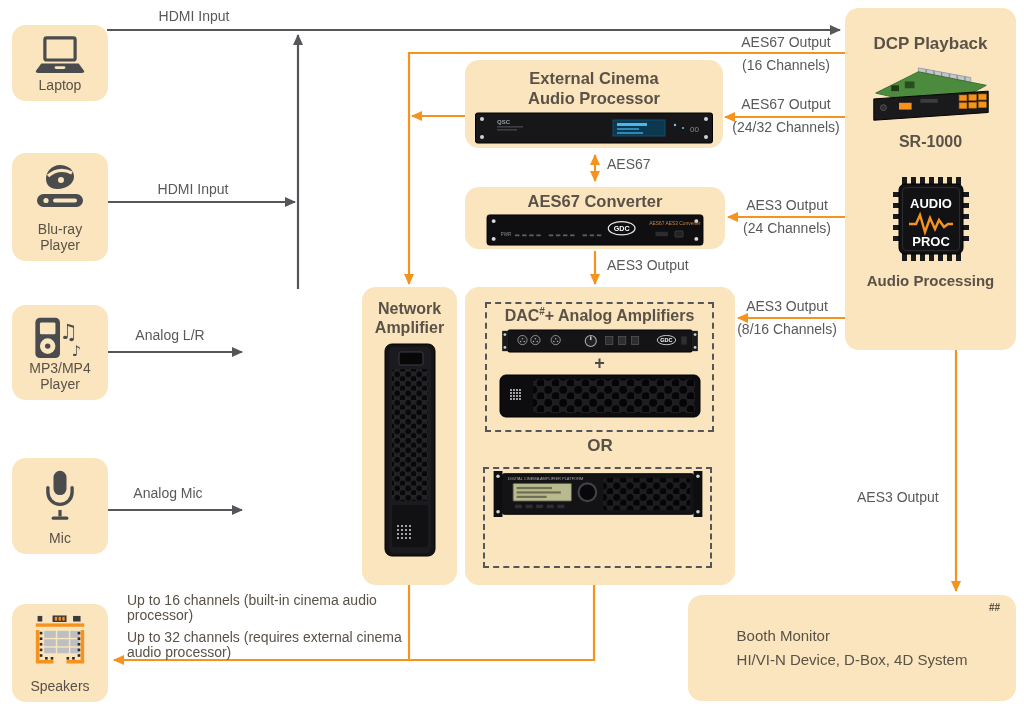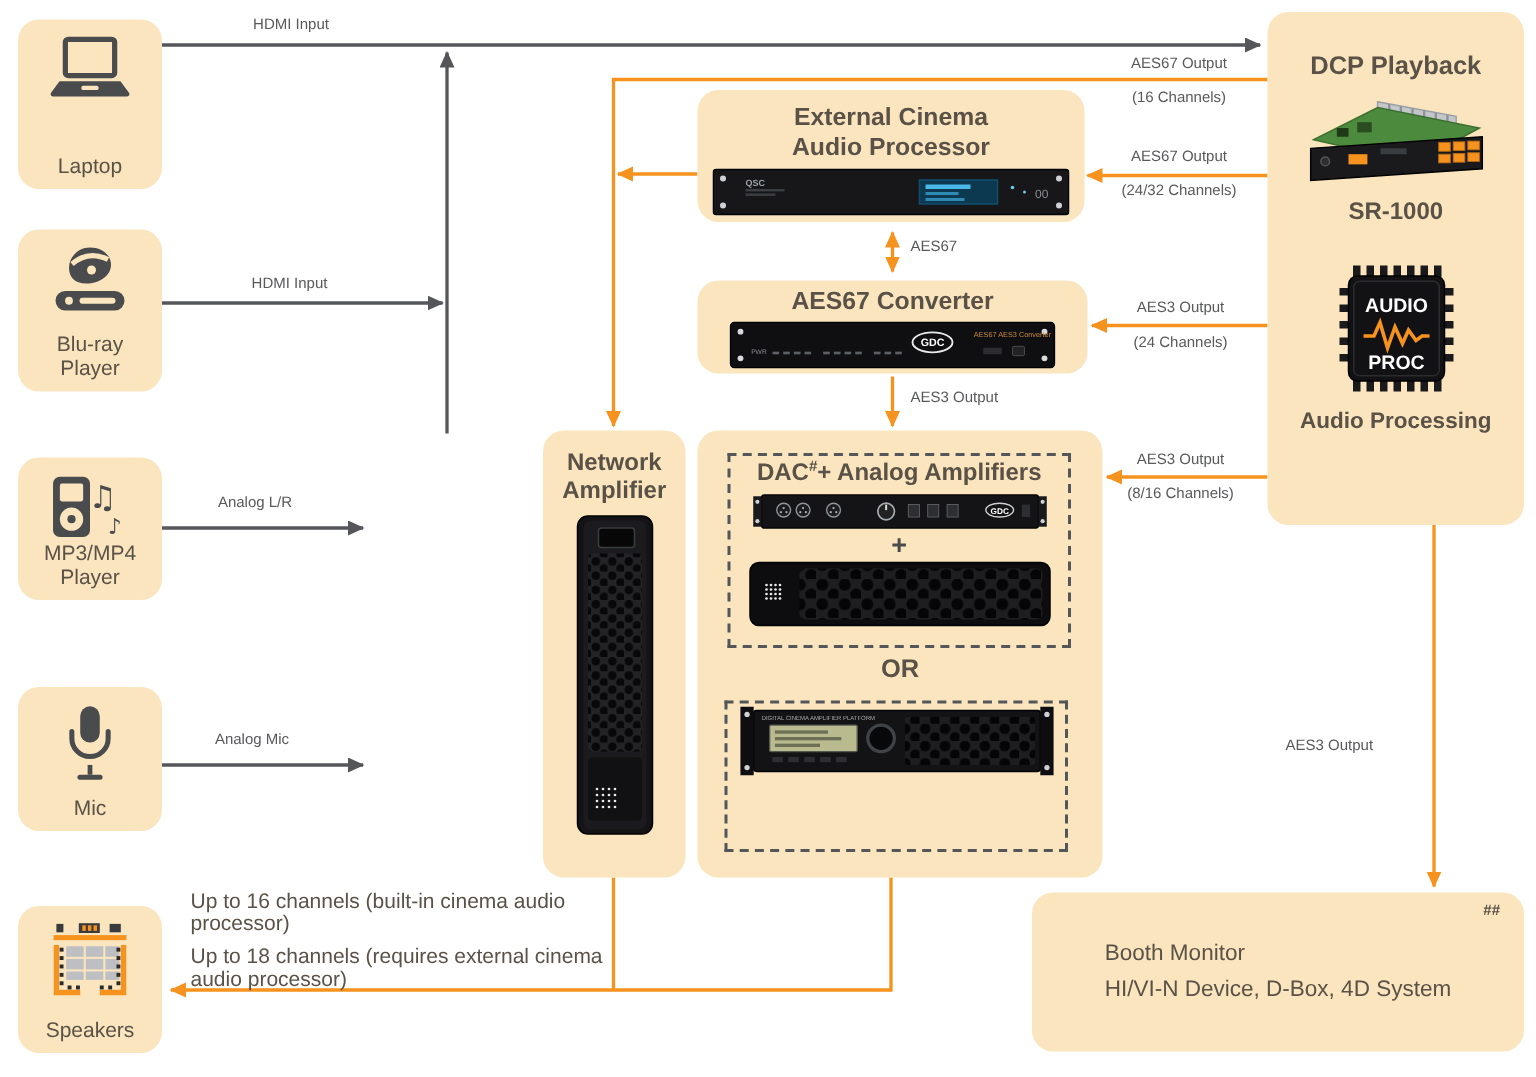--- a/index.html
+++ b/index.html
@@ -7,21 +7,21 @@
     --title:#5A5147; --label:#58595B; --dark-icon:#4A4B4D;
   }
   html,body{margin:0;padding:0;background:#fff;}
   #stage{position:relative;width:1024px;height:718px;background:#fff;overflow:hidden;
          font-family:"Liberation Sans",sans-serif;color:var(--label);}
   #wires{position:absolute;left:0;top:0;z-index:1;}
   .box{position:absolute;background:var(--box-bg);border-radius:14px;z-index:2;box-sizing:border-box;}
   .srcbox{display:flex;flex-direction:column;align-items:center;justify-content:space-between;
           padding:11px 2px 8px;}
   .srclabel{font-size:14px;color:var(--title);text-align:center;line-height:1.15;}
-  .elabel{position:absolute;z-index:3;font-size:10px;color:var(--label);text-align:center;line-height:17px;}
+  .elabel{position:absolute;z-index:3;font-size:14px;color:var(--label);text-align:center;line-height:17px;}
   .lab2 span{display:block;}
   .lab2 span + span{margin-top:6px;}
   .btitle{font-weight:bold;color:var(--title);text-align:center;line-height:1.2;}
   .dashed{position:absolute;border:2px dashed #55565A;box-sizing:border-box;
           display:flex;flex-direction:column;align-items:center;}
   .devimg{display:block;}
   .notes{position:absolute;left:127px;top:593px;width:305px;z-index:3;font-size:14px;
          color:var(--title);line-height:15px;}
   .notes p{margin:0 0 7px 0;}
   sup.fn{font-size:10px;font-weight:bold;}
@@ -93,24 +93,24 @@
   </div>
   <div class="elabel" style="left:607px;top:257px">AES3 Output</div>
   <div class="elabel lab2" style="left:722px;top:298px;width:130px">
     <span>AES3 Output</span>
     <span>(8/16 Channels)</span>
   </div>
   <div class="elabel" style="left:857px;top:489px">AES3 Output</div>
 
   <div class="notes">
     <p>Up to 16 channels (built-in cinema audio processor)</p>
-    <p>Up to 18 channels (requires external cinema audio processor)</p>
-  </div>
-
-  <div class="box srcbox" style="left:12px;top:13px;width:96px;height:113px">
+    <p>Up to 32 channels (requires external cinema audio processor)</p>
+  </div>
+
+  <div class="box srcbox" style="left:12px;top:25px;width:96px;height:76px">
     <svg width="58" height="45" viewBox="0 0 60 46" class="devimg">
       <rect x="13" y="2" width="34" height="25" rx="2" fill="none" stroke="#4A4B4D" stroke-width="3.6"></rect>
       <path d="M9,31 L51,31 L57,39 Q58,41.5 54,41.5 L6,41.5 Q2,41.5 3,39 Z" fill="#4A4B4D"></path>
       <rect x="24" y="34" width="12" height="3" rx="1.5" fill="#FAE5BE"></rect>
     </svg>
     <span class="srclabel">Laptop</span>
   </div>
 
   <div class="box srcbox" style="left:12px;top:153px;width:96px;height:108px">
     <svg width="48" height="46" viewBox="0 0 48 46" class="devimg">

